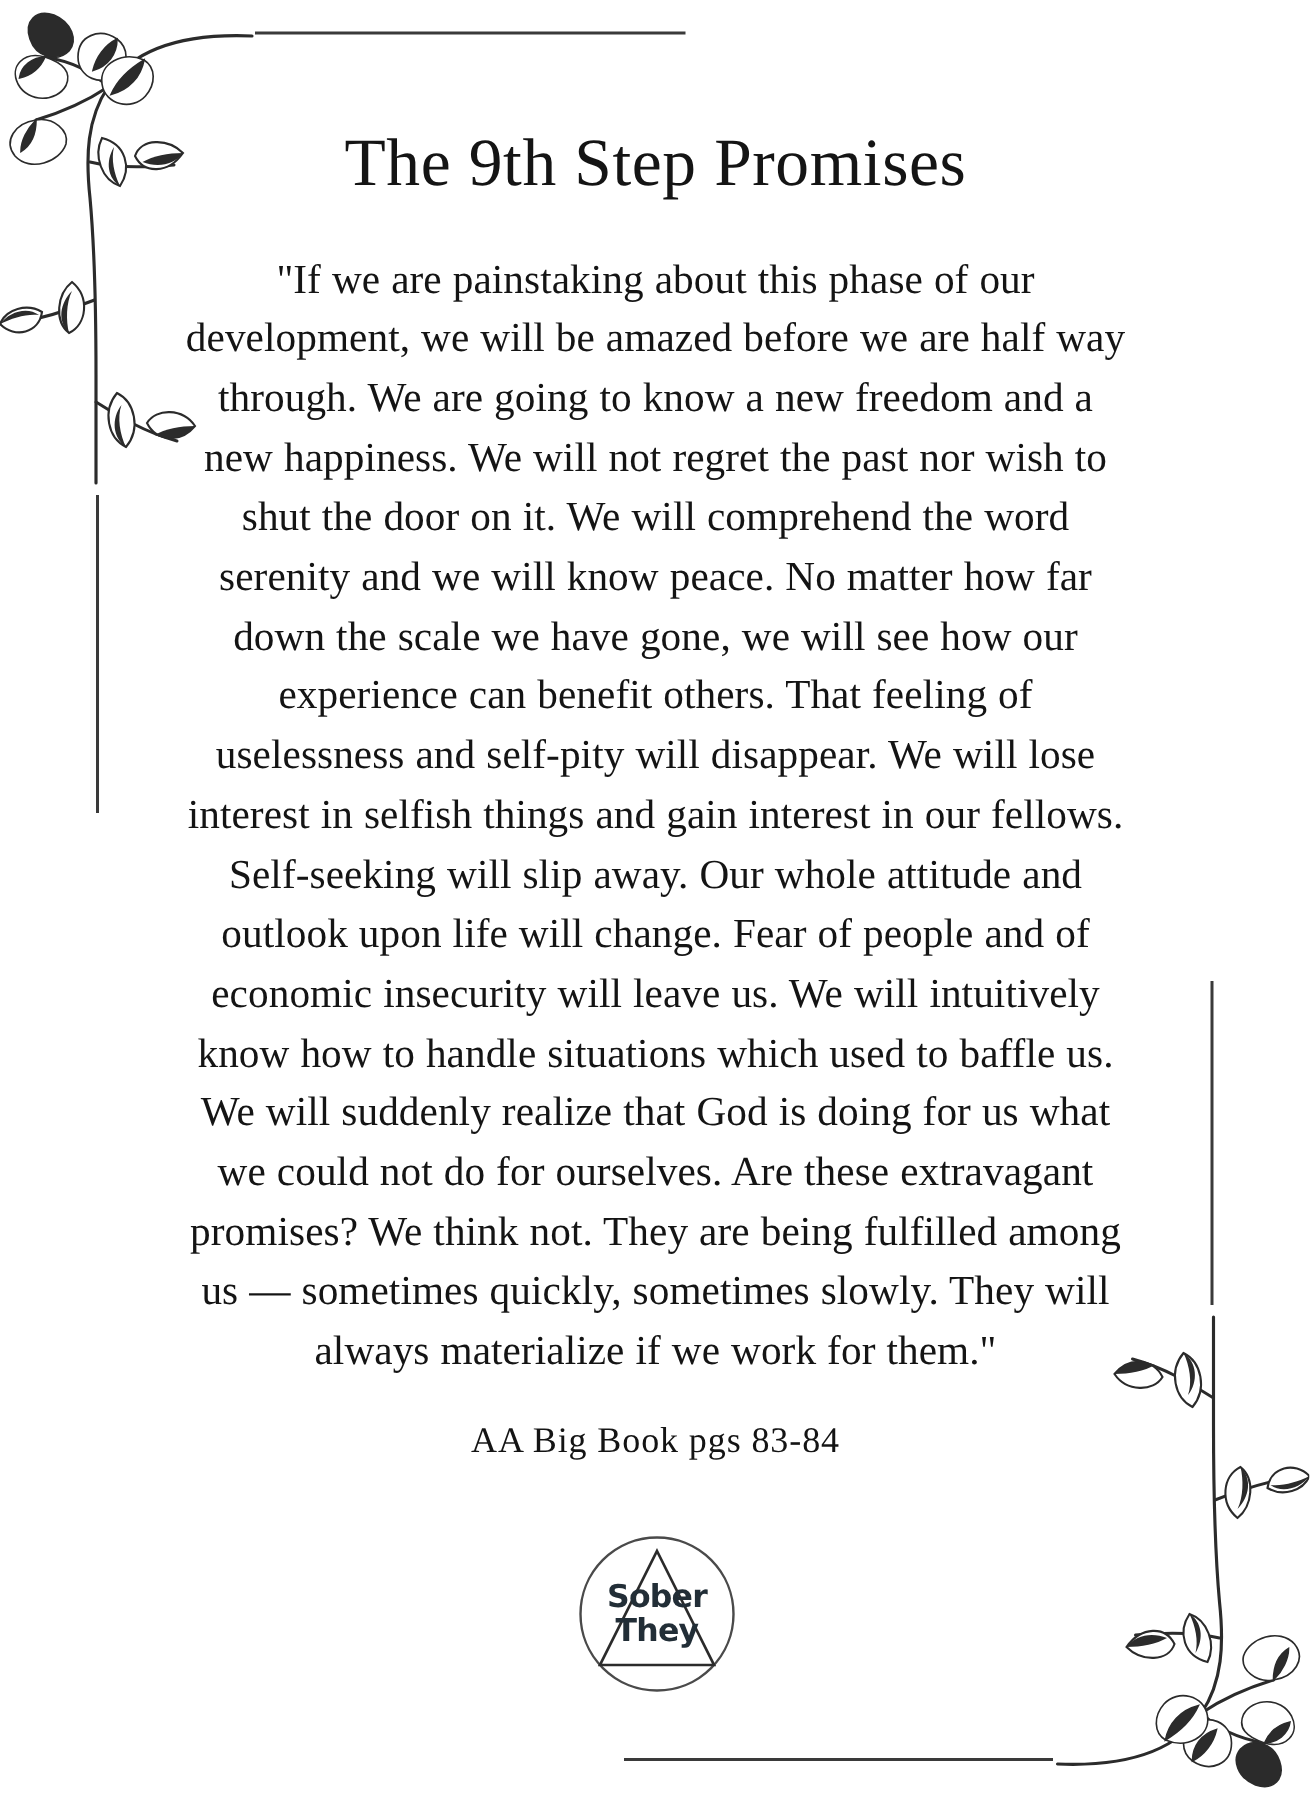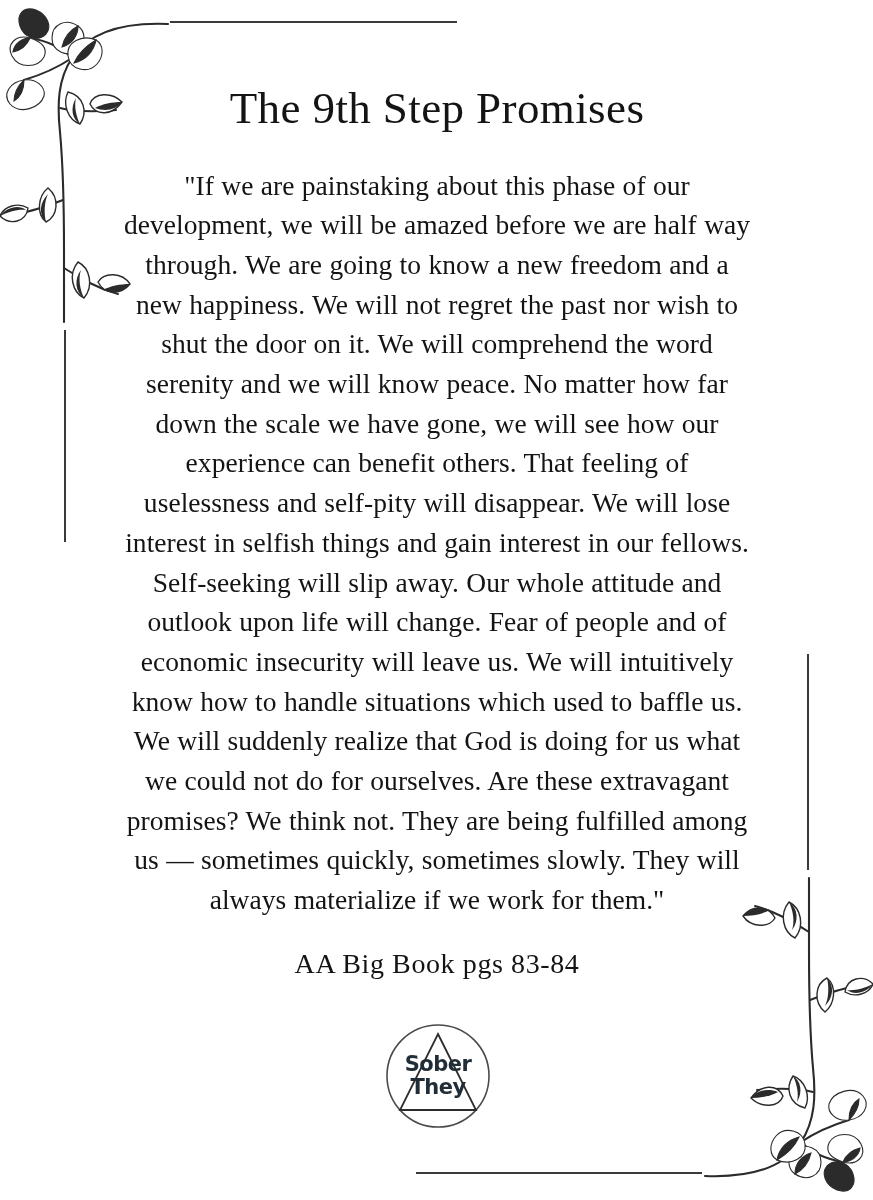--- a/index.html
+++ b/index.html
@@ -106,21 +106,21 @@
     color: #141414;
     text-align: center;
     letter-spacing: 0.05px;
     word-spacing: 0.4px;
   }
 
   .attribution {
     margin: 0;
     padding-top: 28px;
     font-family: "Liberation Serif", "DejaVu Serif", serif;
-    font-size: 28px;
+    font-size: 24px;
     font-weight: 400;
     color: #141414;
     letter-spacing: 0.6px;
   }
 
   
   .logo-wrap {
     position: absolute;
     left: 384px;
     top: 1022px;

